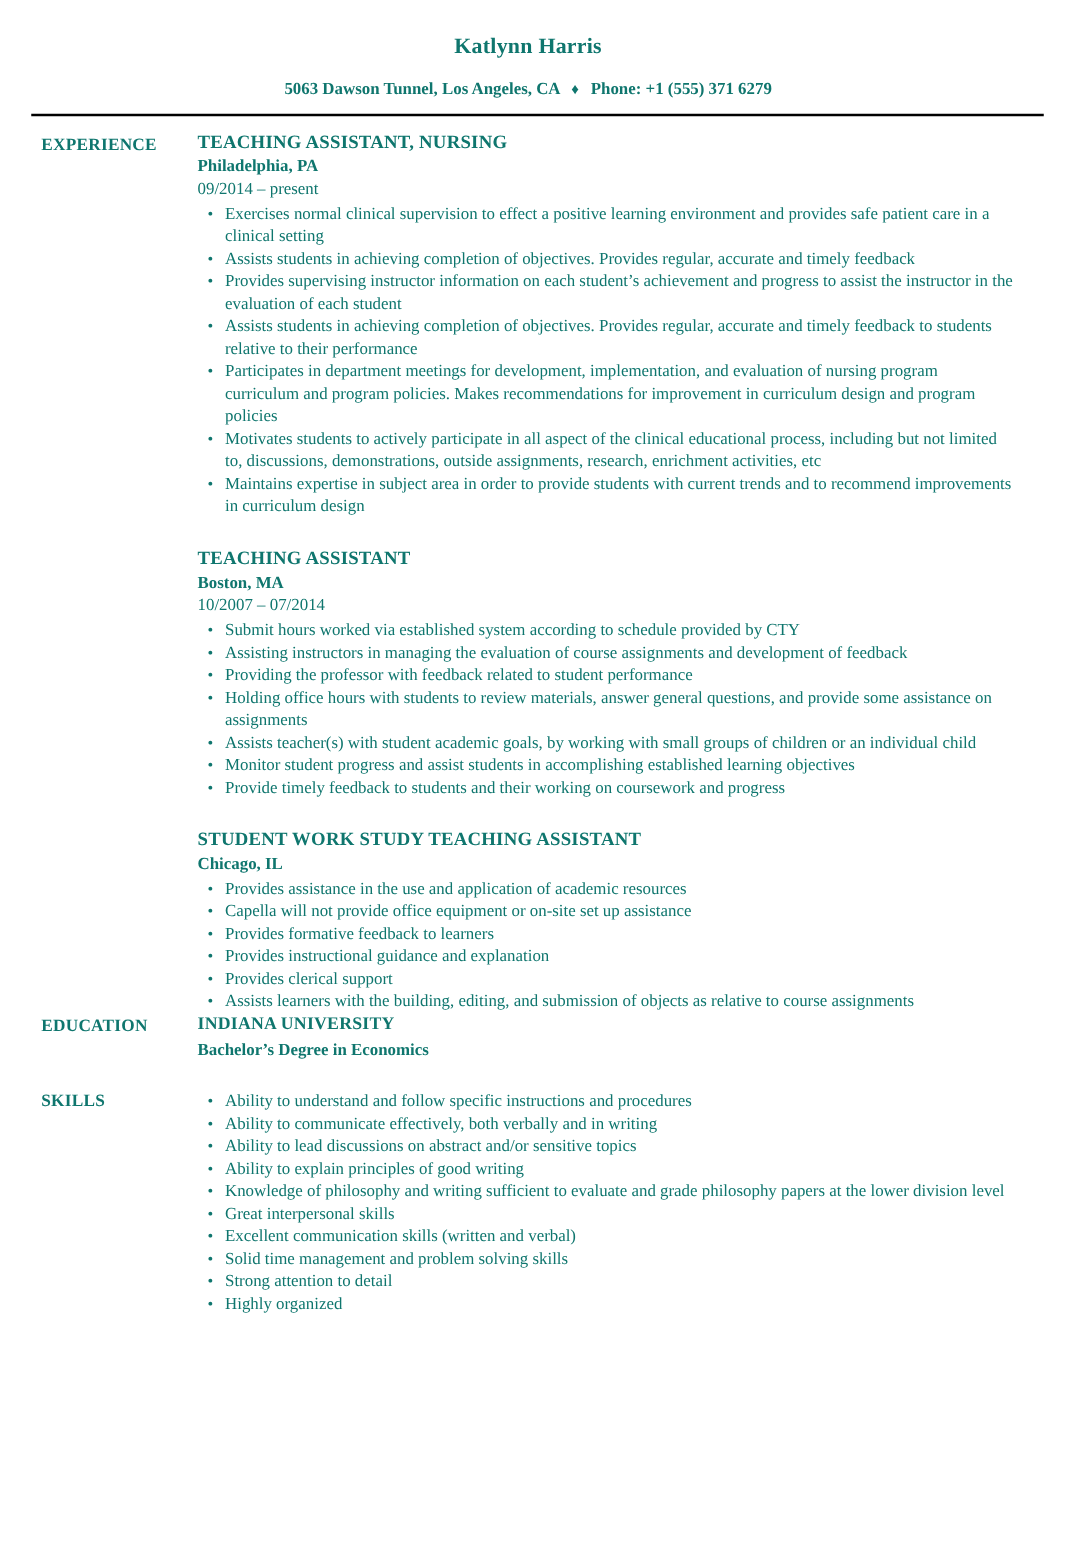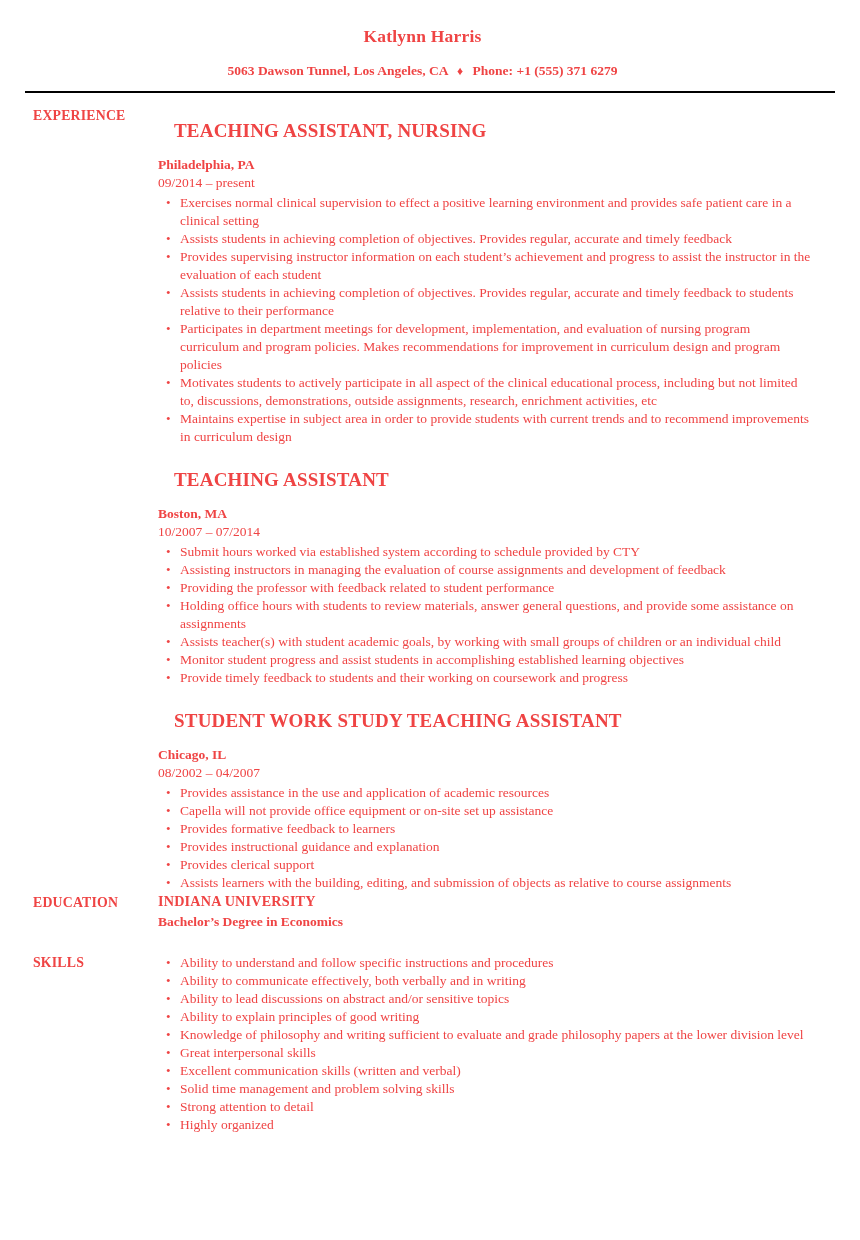--- a/index.html
+++ b/index.html
@@ -7,21 +7,21 @@
     padding: 0;
     background: #ffffff;
   }
   .page {
     position: relative;
     width: 860px;
     height: 1240px;
     box-sizing: border-box;
     padding: 26px 48px 0 33px;
     background: #ffffff;
-    color: #ef4444;
+    color: #0f766e;
     font-family: "Liberation Serif", "DejaVu Serif", serif;
     overflow: hidden;
   }
   h1.name {
     margin: 0 0 15px 0;
     text-align: center;
     font-size: 17.5px;
     font-weight: bold;
     letter-spacing: 0.2px;
   }
@@ -52,22 +52,22 @@
     width: 125px;
     font-weight: bold;
     font-size: 13.8px;
     line-height: 18px;
     padding-top: 2px;
     letter-spacing: 0.2px;
   }
   .content-col { flex: 1; min-width: 0; }
   .job + .job { margin-top: 24px; }
   .job-title {
-    margin: 16px;
-    font-size: 19px;
+    margin: 0;
+    font-size: 15px;
     font-weight: bold;
     line-height: 19px;
     letter-spacing: 0.2px;
   }
   .job-location {
     font-weight: bold;
     font-size: 13.5px;
     line-height: 18px;
   }
   .job-dates {
@@ -150,21 +150,20 @@
           <li>Holding office hours with students to review materials, answer general questions, and provide some assistance on assignments</li>
           <li>Assists teacher(s) with student academic goals, by working with small groups of children or an individual child</li>
           <li>Monitor student progress and assist students in accomplishing established learning objectives</li>
           <li>Provide timely feedback to students and their working on coursework and progress</li>
         </ul>
       </article>
 
       <article class="job">
         <h2 class="job-title">STUDENT WORK STUDY TEACHING ASSISTANT</h2>
         <div class="job-location">Chicago, IL</div>
-        <div class="job-dates">08/2002 – 04/2007</div>
         <ul class="bullets">
           <li>Provides assistance in the use and application of academic resources</li>
           <li>Capella will not provide office equipment or on-site set up assistance</li>
           <li>Provides formative feedback to learners</li>
           <li>Provides instructional guidance and explanation</li>
           <li>Provides clerical support</li>
           <li>Assists learners with the building, editing, and submission of objects as relative to course assignments</li>
         </ul>
       </article>
 

